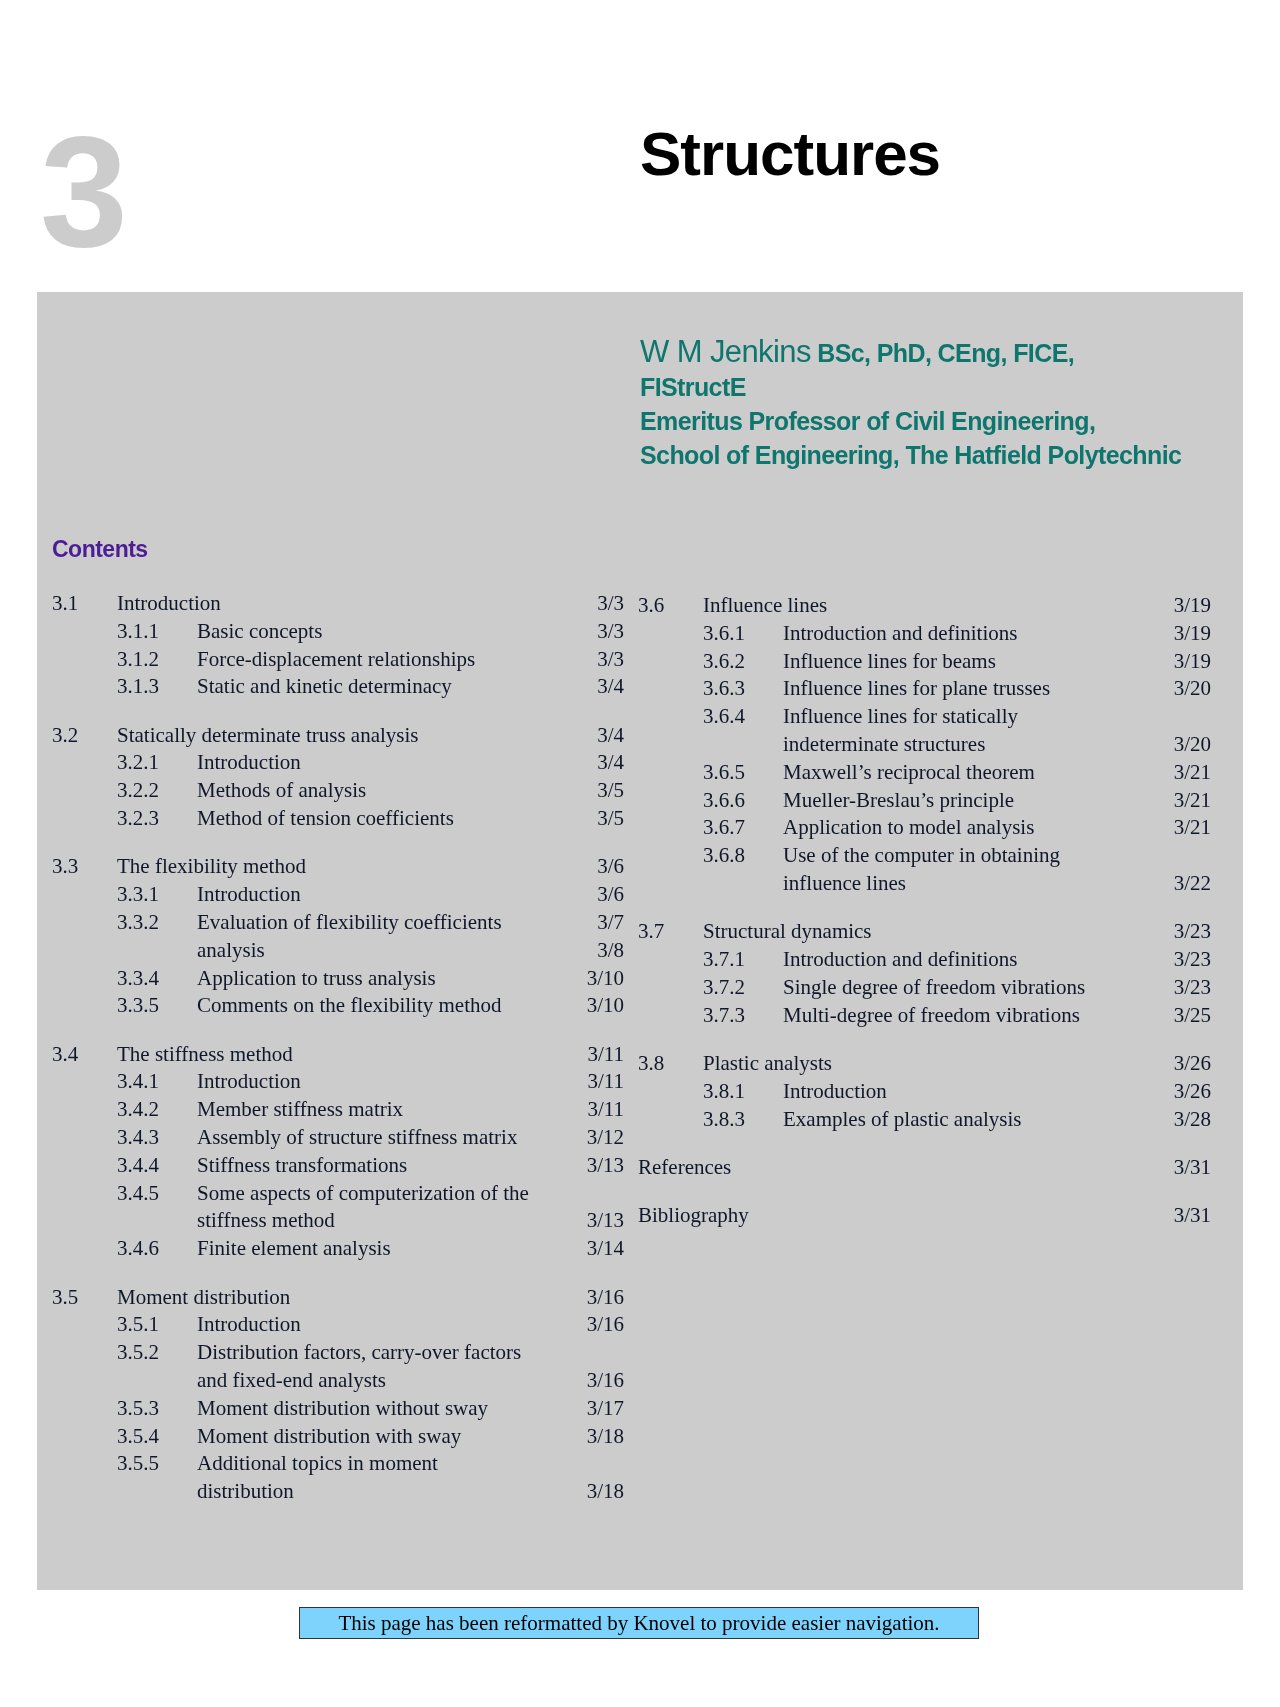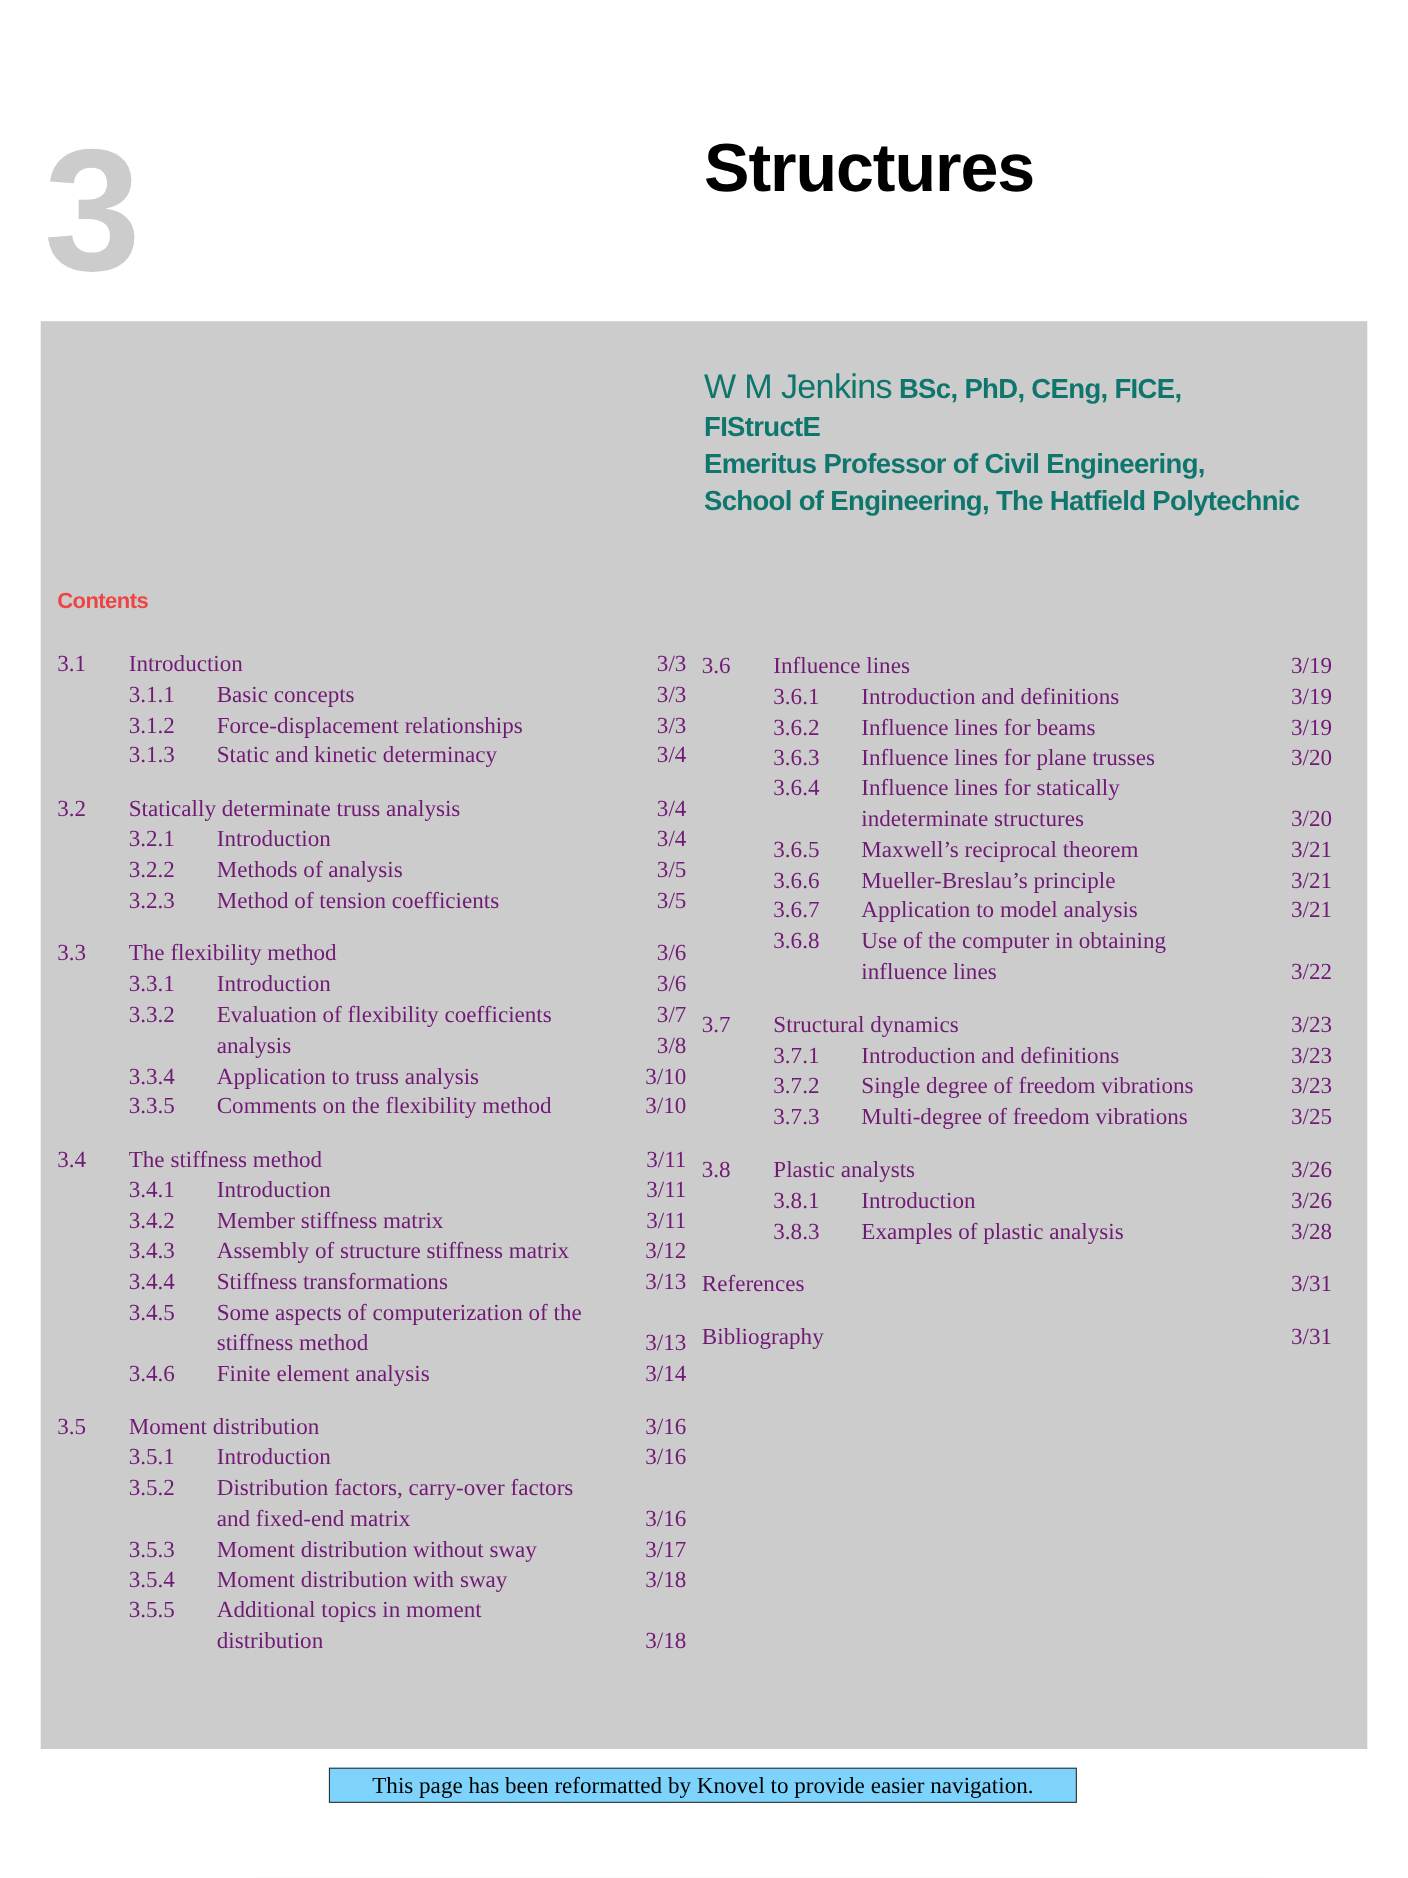--- a/index.html
+++ b/index.html
@@ -24,23 +24,23 @@
     font-family: "Liberation Sans", sans-serif; color: #0f766e;
   }
   .author .line { font-size: 25px; line-height: 34px; letter-spacing: -0.6px; }
   .author .name { font-size: 31px; }
   .author .creds { font-size: 25px; font-weight: bold; }
   .author .fistruct { font-weight: bold; }
   .author .role { font-weight: bold; }
   .contents-heading {
     position: absolute; left: 52px; top: 536px;
     font-family: "Liberation Sans", sans-serif; font-weight: bold;
-    font-size: 20px; color: #ef4444; letter-spacing: -0.5px;
-  }
-  .toc-col { position: absolute; top: 590px; font-family: "Liberation Serif", serif; font-size: 21px; color: #701a75; }
+    font-size: 23px; color: #4c1d95; letter-spacing: -0.5px;
+  }
+  .toc-col { position: absolute; top: 590px; font-family: "Liberation Serif", serif; font-size: 21px; color: #0f172a; }
   .toc-left { left: 52px; width: 572px; }
   .toc-right { left: 638px; width: 573px; top: 592px; }
   .sec { margin-bottom: 20.5px; }
   .row { position: relative; height: 27.8px; line-height: 27.8px; white-space: nowrap; }
   .row .num { position: absolute; left: 0; }
   .row .title { position: absolute; left: 65px; text-align: center; }
   .row.sub .num { left: 65px; }
   .row.sub .title { left: 145px; }
   .row .page { position: absolute; right: 0; }
   .row.plain .title { left: 0; }
@@ -199,21 +199,21 @@
       <div class="row sub">
         <span class="num">3.5.1</span>
         <span class="title">Introduction</span>
         <span class="page">3/16</span>
       </div>
       <div class="row sub">
         <span class="num">3.5.2</span>
         <span class="title">Distribution factors, carry-over factors</span>
       </div>
       <div class="row sub">
-        <span class="title">and fixed-end matrix</span>
+        <span class="title">and fixed-end analysts</span>
         <span class="page">3/16</span>
       </div>
       <div class="row sub">
         <span class="num">3.5.3</span>
         <span class="title">Moment distribution without sway</span>
         <span class="page">3/17</span>
       </div>
       <div class="row sub">
         <span class="num">3.5.4</span>
         <span class="title">Moment distribution with sway</span>

